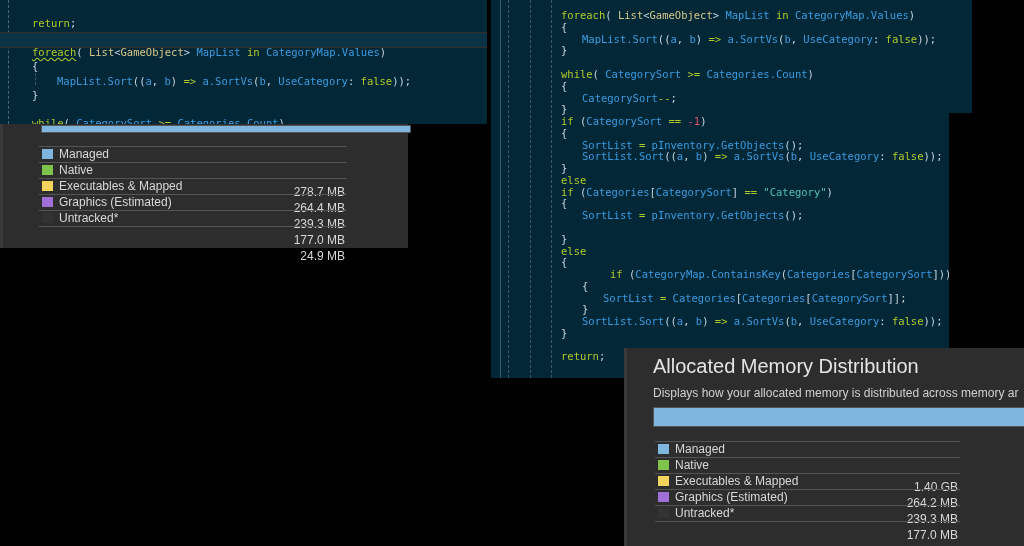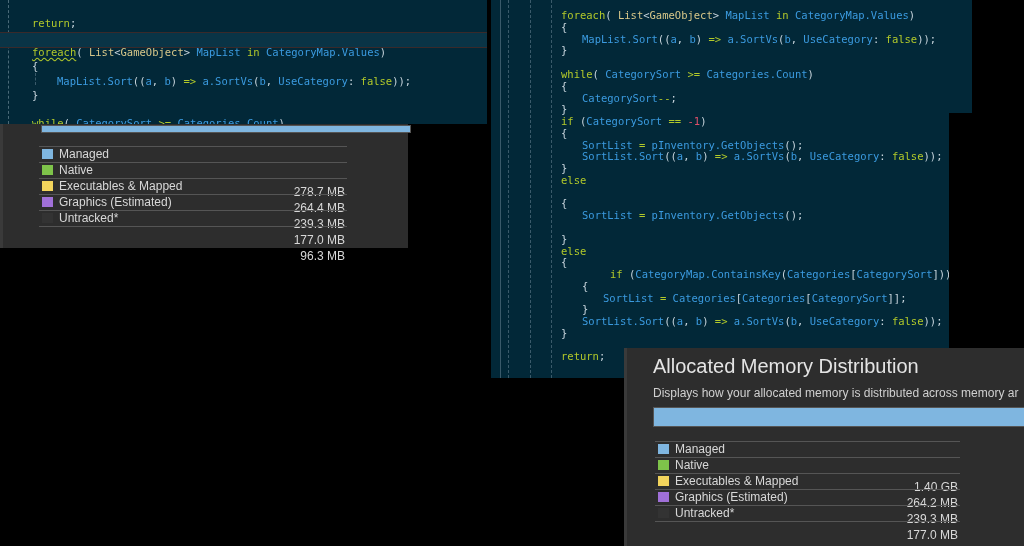--- a/index.html
+++ b/index.html
@@ -60,21 +60,21 @@
         <span class="val">239.3 MB</span>
       </div>
     <div class="row">
         <span class="sw" style="background:#a070d8;"></span>
         <span class="lbl">Graphics (Estimated)</span>
         <span class="val">177.0 MB</span>
       </div>
     <div class="row">
         <span class="sw" style="background:#333;"></span>
         <span class="lbl">Untracked*</span>
-        <span class="val">96.3 MB</span>
+        <span class="val">24.9 MB</span>
       </div>
   </div>
 </div>
 
 <div class="code" style="left:491px;top:0;width:481px;height:113px;"></div>
 <div class="code" style="left:491px;top:0;width:458px;height:378px;background:transparent;">
   <div style="position:absolute;left:0;top:113px;width:458px;height:265px;background:#022838;"></div>
   <div class="guide" style="left:9px;top:0;height:378px;border-left:1px solid #3a5a6a;"></div>
   <div class="guide" style="left:17px;top:0;height:378px;"></div>
   <div class="guide" style="left:39px;top:0;height:378px;"></div>
@@ -89,20 +89,21 @@
   <div class="line" style="left:70px;top:79px;"><span class="pn">{</span></div>
   <div class="line" style="left:91px;top:91px;"><span class="id">CategorySort</span><span class="op">--</span><span class="pn">;</span></div>
   <div class="line" style="left:70px;top:102px;"><span class="pn">}</span></div>
 
   <div class="line" style="left:70px;top:114px;"><span class="kw">if</span> <span class="pn">(</span><span class="id">CategorySort</span> <span class="op">==</span> <span class="num">-1</span><span class="pn">)</span></div>
   <div class="line" style="left:70px;top:126px;"><span class="pn">{</span></div>
   <div class="line" style="left:91px;top:138px;"><span class="id">SortList</span> <span class="op">=</span> <span class="id">pInventory.GetObjects</span><span class="pn">();</span></div>
   <div class="line" style="left:91px;top:149px;"><span class="id">SortList.Sort</span><span class="pn">((</span><span class="id">a</span><span class="pn">, </span><span class="id">b</span><span class="pn">) </span><span class="op">=&gt;</span> <span class="id">a.SortVs</span><span class="pn">(</span><span class="id">b</span><span class="pn">, </span><span class="id">UseCategory</span><span class="pn">: </span><span class="kw">false</span><span class="pn">));</span></div>
   <div class="line" style="left:70px;top:161px;"><span class="pn">}</span></div>
   <div class="line" style="left:70px;top:173px;"><span class="kw">else</span></div>
+  <div class="line" style="left:70px;top:185px;"><span class="kw">if</span> <span class="pn">(</span><span class="id">Categories</span><span class="pn">[</span><span class="id">CategorySort</span><span class="pn">] </span><span class="op">==</span> <span class="str">"Category"</span><span class="pn">)</span></div>
   <div class="line" style="left:70px;top:196px;"><span class="pn">{</span></div>
   <div class="line" style="left:91px;top:208px;"><span class="id">SortList</span> <span class="op">=</span> <span class="id">pInventory.GetObjects</span><span class="pn">();</span></div>
   <div class="line" style="left:70px;top:232px;"><span class="pn">}</span></div>
   <div class="line" style="left:70px;top:244px;"><span class="kw">else</span></div>
   <div class="line" style="left:70px;top:255px;"><span class="pn">{</span></div>
   <div class="line" style="left:91px;top:267px;margin-left:28px;"><span class="kw">if</span> <span class="pn">(</span><span class="id">CategoryMap.ContainsKey</span><span class="pn">(</span><span class="id">Categories</span><span class="pn">[</span><span class="id">CategorySort</span><span class="pn">]))</span></div>
   <div class="line" style="left:91px;top:279px;"><span class="pn">{</span></div>
   <div class="line" style="left:112px;top:291px;"><span class="id">SortList</span> <span class="op">=</span> <span class="id">Categories</span><span class="pn">[</span><span class="id">Categories</span><span class="pn">[</span><span class="id">CategorySort</span><span class="pn">]];</span></div>
   <div class="line" style="left:91px;top:302px;"><span class="pn">}</span></div>
   <div class="line" style="left:91px;top:314px;"><span class="id">SortList.Sort</span><span class="pn">((</span><span class="id">a</span><span class="pn">, </span><span class="id">b</span><span class="pn">) </span><span class="op">=&gt;</span> <span class="id">a.SortVs</span><span class="pn">(</span><span class="id">b</span><span class="pn">, </span><span class="id">UseCategory</span><span class="pn">: </span><span class="kw">false</span><span class="pn">));</span></div>

